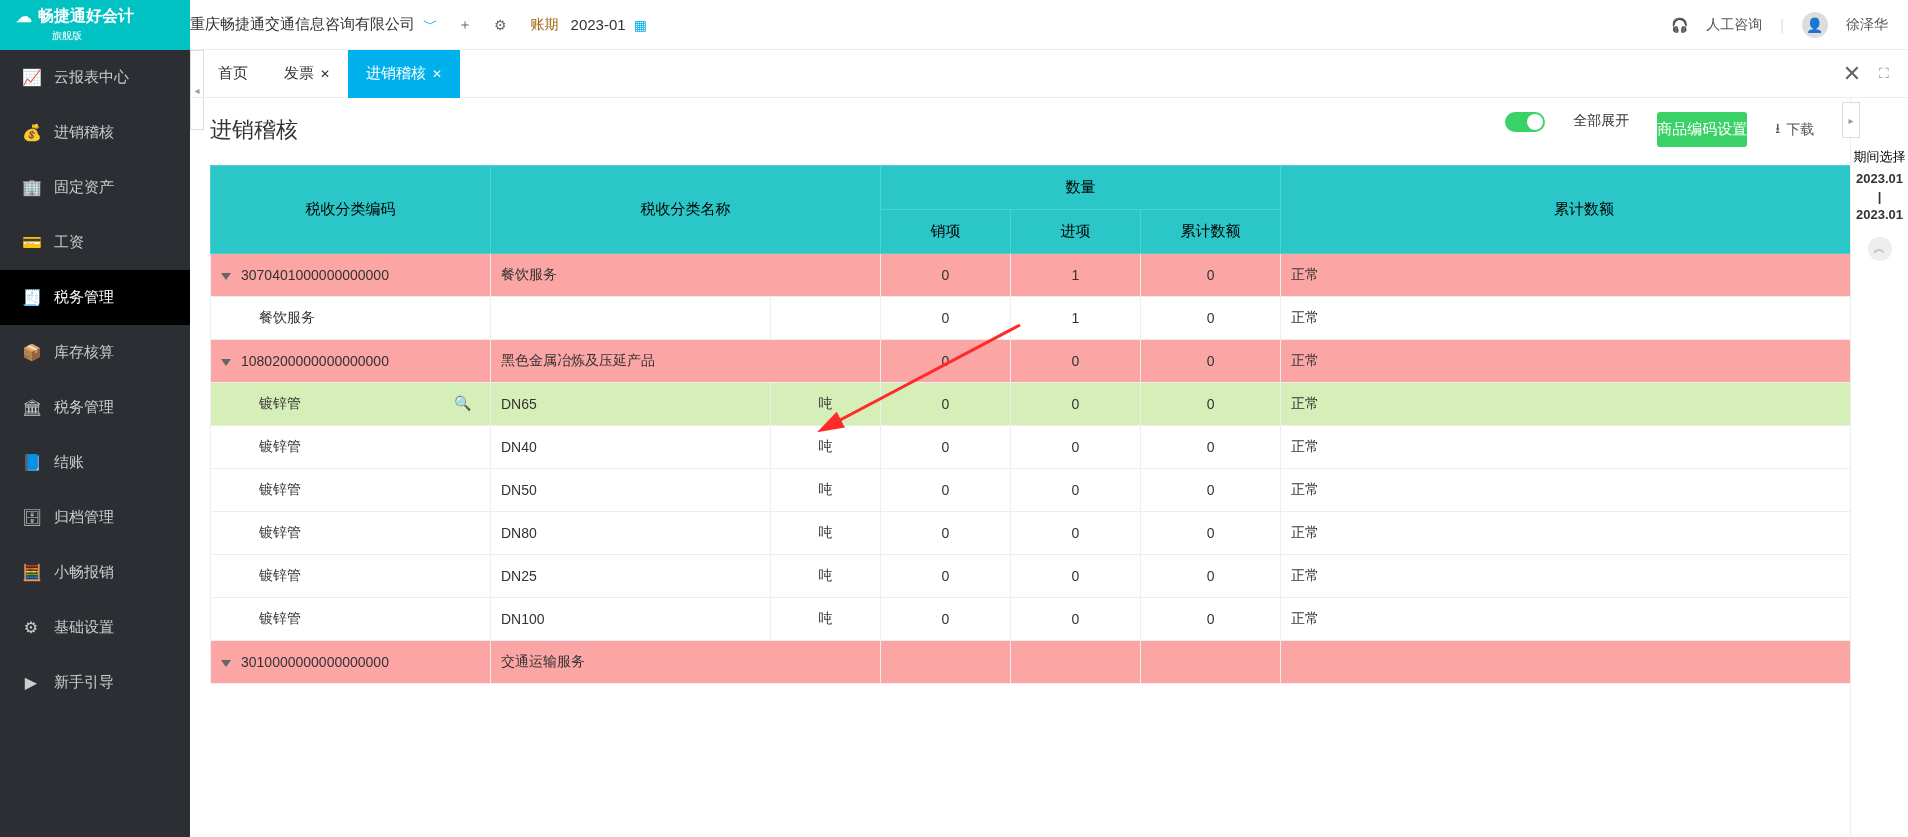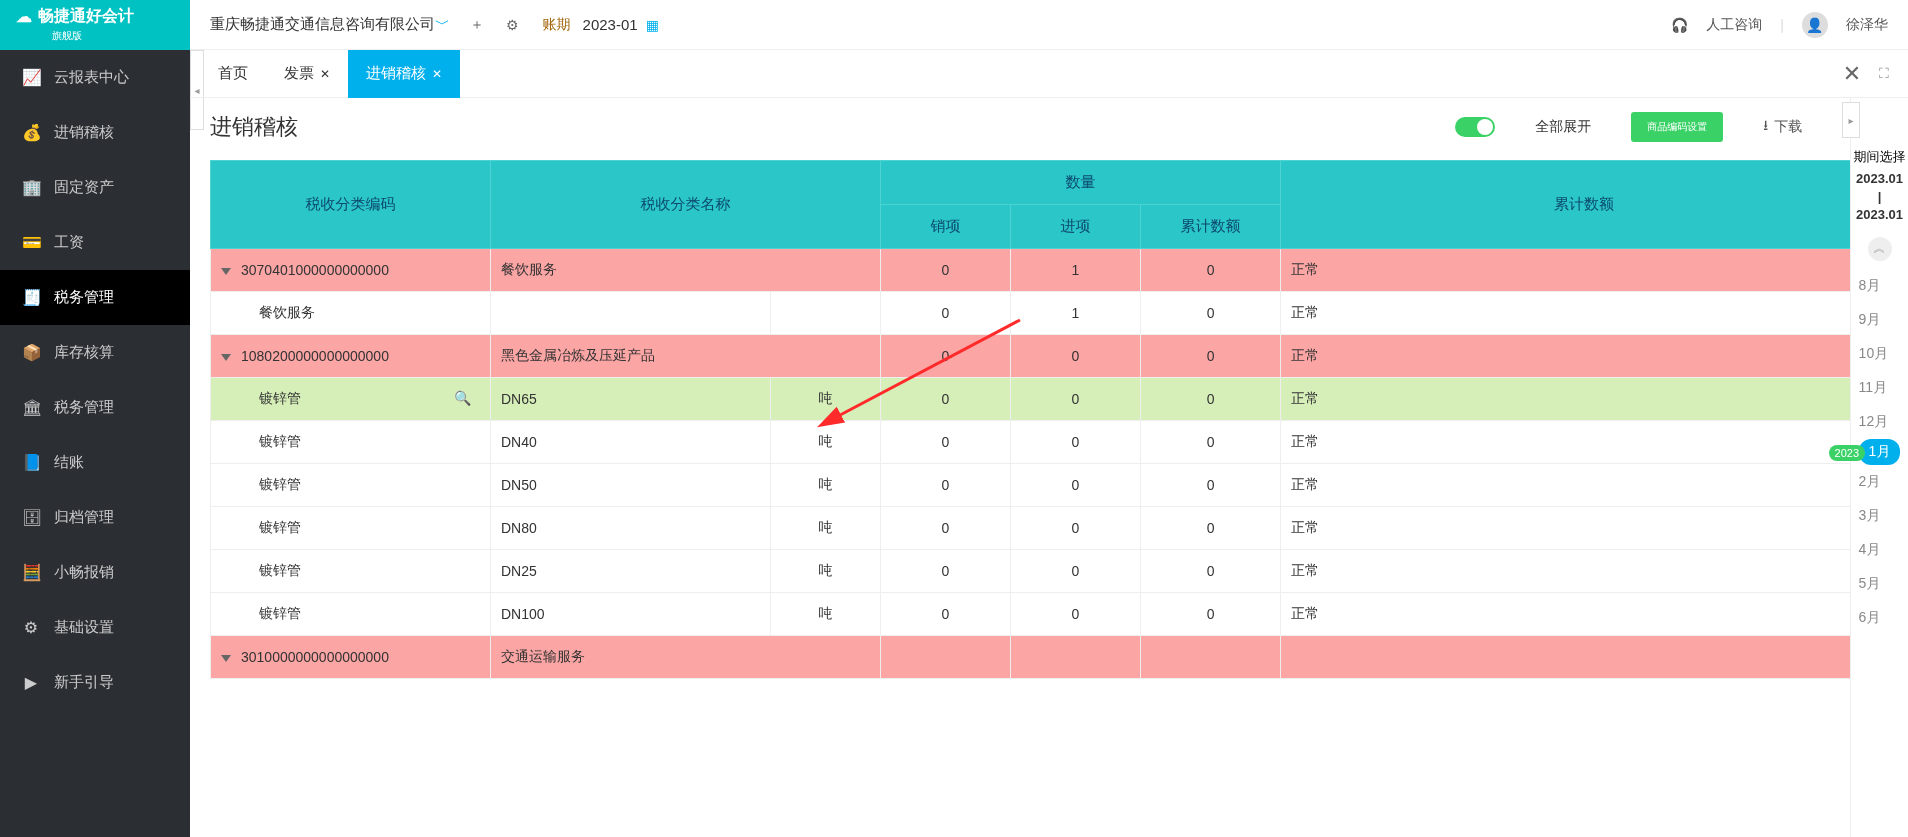--- a/index.html
+++ b/index.html
@@ -4,21 +4,21 @@
 <style>
 * { box-sizing: border-box; margin: 0; padding: 0; }
 body { font-family: "Microsoft YaHei", Arial, sans-serif; font-size: 14px; color: #333; background: #fff; overflow: hidden; }
 .app { display: flex; flex-direction: column; height: 837px; width: 1908px; }
 
 
 .topbar { display: flex; align-items: center; height: 50px; background: #fff; border-bottom: 1px solid #eee; }
 .brand { width: 190px; height: 50px; background: #00c2c2; color: #fff; display: flex; flex-direction: column; justify-content: center; padding-left: 16px; }
 .brand-main { font-size: 16px; font-weight: bold; display: flex; align-items: center; gap: 6px; }
 .brand-sub { font-size: 10px; margin-top: 2px; margin-left: 36px; }
-.company-sel { display: flex; align-items: center; gap: 0; margin-left: 20px; font-size: 15px; }
+.company-sel { display: flex; align-items: center; gap: 8px; font-size: 15px; }
 .company-sel .chev { color: #00b0ec; }
 .top-icons { display: flex; align-items: center; gap: 22px; margin-left: 20px; color: #666; }
 .period-lbl { margin-left: 24px; color: #a16207; }
 .period-val { margin-left: 12px; font-size: 15px; }
 .cal-icon { color: #00b0ec; margin-left: 8px; }
 .top-right { margin-left: auto; display: flex; align-items: center; gap: 18px; padding-right: 20px; color: #555; }
 .avatar { width: 26px; height: 26px; border-radius: 50%; background: #ddd; display: inline-flex; align-items: center; justify-content: center; color: #fff; }
 
 
 .main { flex: 1; display: flex; overflow: hidden; }
@@ -33,30 +33,30 @@
 .content { flex: 1; display: flex; flex-direction: column; position: relative; }
 .tabs { display: flex; align-items: center; height: 48px; border-bottom: 1px solid #eee; padding: 0 10px; }
 .tab { padding: 0 18px; height: 48px; display: flex; align-items: center; gap: 6px; cursor: pointer; font-size: 15px; }
 .tab.active { background: #00b0ec; color: #fff; }
 .tab .x { font-size: 12px; }
 .tabs-close { margin-left: auto; width: 36px; height: 36px; display: flex; align-items: center; justify-content: center; font-size: 22px; color: #666; cursor: pointer; }
 .tabs-expand { width: 28px; display: flex; align-items: center; justify-content: center; color: #999; }
 
 .page-head { display: flex; align-items: center; padding: 14px 20px 18px; gap: 18px; }
 .page-title { font-size: 22px; font-weight: 500; }
-.head-actions { margin-left: auto; display: flex; align-items: center; gap: 40px; }
+.head-actions { margin-left: auto; display: flex; gap: 28px; }
 .toggle { width: 40px; height: 20px; border-radius: 10px; background: #3ad266; position: relative; cursor: pointer; }
 .toggle::after { content: ""; position: absolute; right: 2px; top: 2px; width: 16px; height: 16px; border-radius: 50%; background: #fff; }
-.btn-primary { background: #3ad266; color: #fff; padding: 8px 16px; border-radius: 3px; cursor: pointer; border: none; font-size: 10px; }
+.btn-primary { background: #3ad266; color: #fff; padding: 8px 0; border-radius: 3px; cursor: pointer; border: none; font-size: 15px; }
 .action-link { display: flex; align-items: center; gap: 6px; color: #555; cursor: pointer; }
 
 
 .table-wrap { flex: 1; padding: 0 20px; overflow: auto; position: relative; }
 table { width: 100%; border-collapse: collapse; table-layout: fixed; }
-thead th { background: #2bc6c8; color: #0c4a6e; font-weight: 400; padding: 12px 0; border: 1px solid #4dd3d4; text-align: center; font-size: 15px; }
+thead th { background: #2bc6c8; color: #000000; font-weight: 400; padding: 12px 0; border: 1px solid #4dd3d4; text-align: center; font-size: 15px; }
 tbody td { border: 1px solid #eee; padding: 12px 10px; font-size: 14px; }
 tbody tr.group td { background: #fca5a5; }
 tbody tr.child td:first-child { padding-left: 48px; }
 tbody tr.highlight td { background: #d6efb8; }
 .expander { display: inline-block; width: 0; height: 0; margin-right: 10px; }
 .expander.open { border-left: 5px solid transparent; border-right: 5px solid transparent; border-top: 7px solid #666; }
 .magnify { color: #888; margin-right: 8px; }
 .num { text-align: center; }
 .arrow-annot { position: absolute; left: 620px; top: 155px; pointer-events: none; }
 
@@ -328,30 +328,17 @@
 
       <div class="right-strip">
         <div class="collapse">▸</div>
         <div class="period-title">期间选择</div>
         <div class="period-range">
           <div>2023.01</div>
           <div>|</div>
           <div>2023.01</div>
         </div>
         <div class="scroll-top">︽</div>
-        <div id="months">
-            <div class="month">8月</div>
-            <div class="month">9月</div>
-            <div class="month">10月</div>
-            <div class="month">11月</div>
-            <div class="month">12月</div>
-            <div class="month current badge-row">1月<span class="year-badge">2023</span></div>
-            <div class="month">2月</div>
-            <div class="month">3月</div>
-            <div class="month">4月</div>
-            <div class="month">5月</div>
-            <div class="month">6月</div>
-          </div>
       </div>
 
     </div>
   </div>
 </div>
 
 </body></html>

